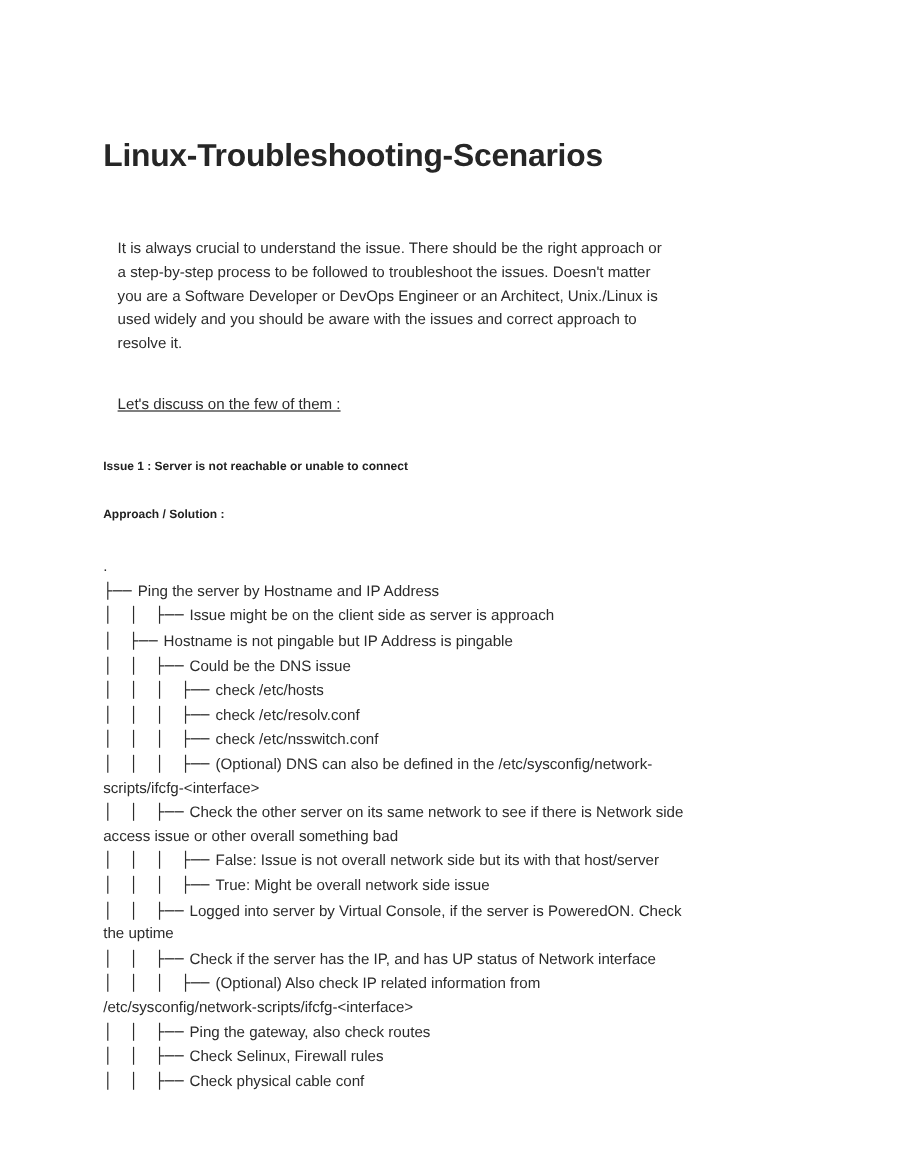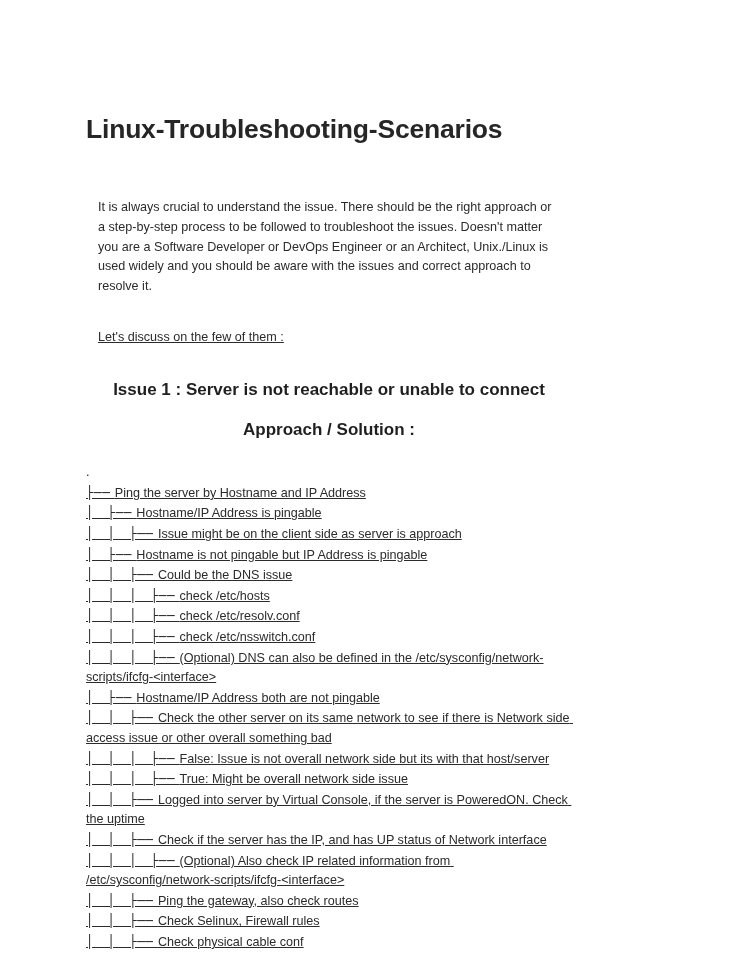--- a/index.html
+++ b/index.html
@@ -41,43 +41,41 @@
     font-size: 12.6px;
     line-height: 19.6px;
     color: #2b2b2b;
     max-width: 556px;
   }
   .intro { padding-top: 42px; }
   .lets  { padding-top: 20px; text-decoration: underline; }
 
   .heading {
     margin: 0;
-    font-size: 17px;
+    font-size: 10px;
     line-height: 19.6px;
     font-weight: bold;
     color: #1f1f1f;
-    text-align: center;
   }
   .issue-heading    { padding-top: 20px; }
   .approach-heading { padding-top: 20px; }
 
   
   .tree {
     padding-top: 24px;
     font-size: 12.6px;
     line-height: 19.6px;
     color: #2b2b2b;
   }
   .tree-line {
     margin: 0;
     white-space: pre-wrap;
     word-break: normal;
     max-width: 580px;
     font-family: "Liberation Sans", sans-serif;
-    text-decoration: underline;
   }
   .tree-dot {
     margin: 0;
     line-height: 19.6px;
     font-size: 12.6px;
   }
   .tree-line .glyphs {
     font-family: "DejaVu Sans", sans-serif;
     letter-spacing: 0.5px;
   }
@@ -94,29 +92,27 @@
   <p class="para lets">Let's discuss on the few of them :</p>
 
   <p class="heading issue-heading">Issue 1 : Server is not reachable or unable to connect</p>
 
   <p class="heading approach-heading">Approach / Solution :</p>
 
   <div class="tree">
     <p class="tree-dot">.</p>
     <div id="tree-lines">
         <p class="tree-line"><span class="glyphs">├── </span><span>Ping the server by Hostname and IP Address</span></p>
-        <p class="tree-line"><span class="glyphs">│   ├── </span><span>Hostname/IP Address is pingable</span></p>
         <p class="tree-line"><span class="glyphs">│   │   ├── </span><span>Issue might be on the client side as server is approach</span></p>
         <p class="tree-line"><span class="glyphs">│   ├── </span><span>Hostname is not pingable but IP Address is pingable</span></p>
         <p class="tree-line"><span class="glyphs">│   │   ├── </span><span>Could be the DNS issue</span></p>
         <p class="tree-line"><span class="glyphs">│   │   │   ├── </span><span>check /etc/hosts</span></p>
         <p class="tree-line"><span class="glyphs">│   │   │   ├── </span><span>check /etc/resolv.conf</span></p>
         <p class="tree-line"><span class="glyphs">│   │   │   ├── </span><span>check /etc/nsswitch.conf</span></p>
         <p class="tree-line"><span class="glyphs">│   │   │   ├── </span><span>(Optional) DNS can also be defined in the /etc/sysconfig/network-scripts/ifcfg-&lt;interface&gt;</span></p>
-        <p class="tree-line"><span class="glyphs">│   ├── </span><span>Hostname/IP Address both are not pingable</span></p>
         <p class="tree-line"><span class="glyphs">│   │   ├── </span><span>Check the other server on its same network to see if there is Network side access issue or other overall something bad</span></p>
         <p class="tree-line"><span class="glyphs">│   │   │   ├── </span><span>False: Issue is not overall network side but its with that host/server</span></p>
         <p class="tree-line"><span class="glyphs">│   │   │   ├── </span><span>True: Might be overall network side issue</span></p>
         <p class="tree-line"><span class="glyphs">│   │   ├── </span><span>Logged into server by Virtual Console, if the server is PoweredON. Check the uptime</span></p>
         <p class="tree-line"><span class="glyphs">│   │   ├── </span><span>Check if the server has the IP, and has UP status of Network interface</span></p>
         <p class="tree-line"><span class="glyphs">│   │   │   ├── </span><span>(Optional) Also check IP related information from /etc/sysconfig/network-scripts/ifcfg-&lt;interface&gt;</span></p>
         <p class="tree-line"><span class="glyphs">│   │   ├── </span><span>Ping the gateway, also check routes</span></p>
         <p class="tree-line"><span class="glyphs">│   │   ├── </span><span>Check Selinux, Firewall rules</span></p>
         <p class="tree-line"><span class="glyphs">│   │   ├── </span><span>Check physical cable conf</span></p>
       </div>

